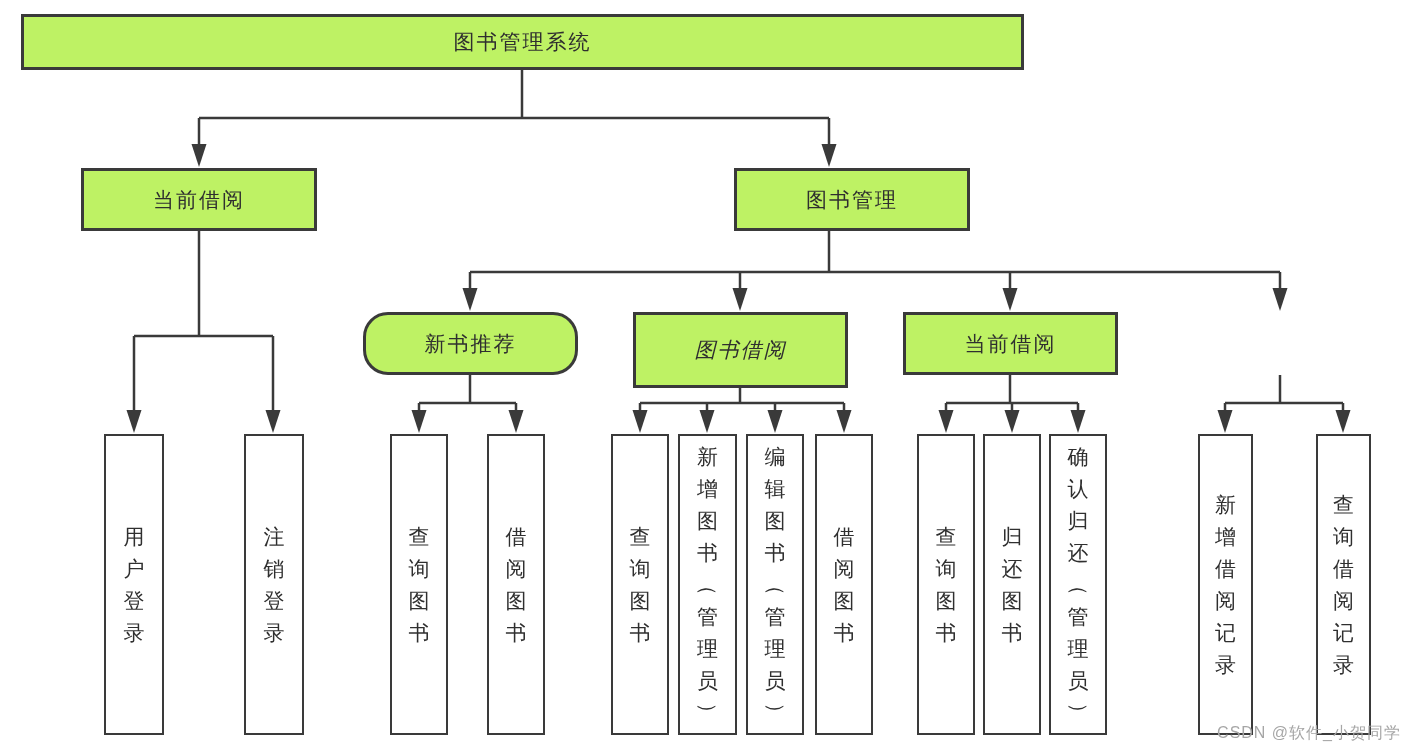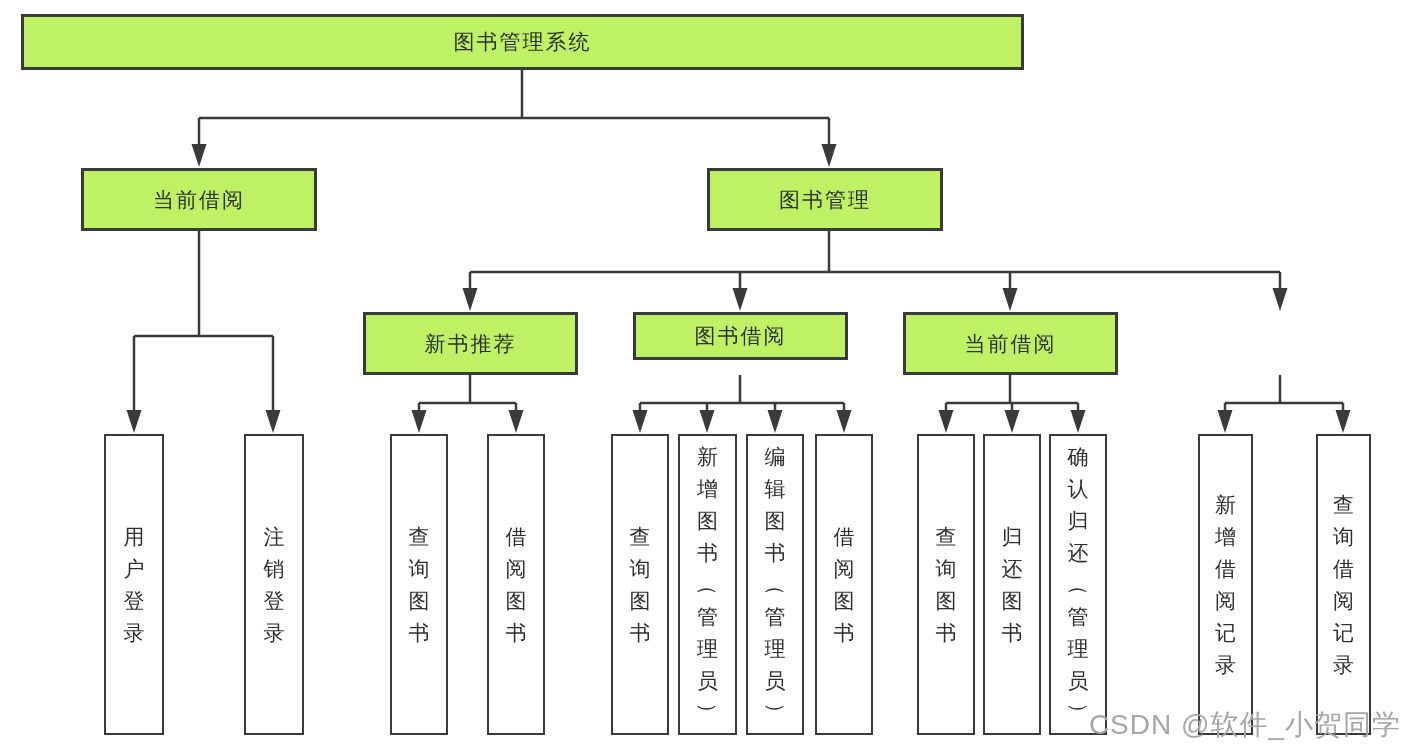--- a/index.html
+++ b/index.html
@@ -34,21 +34,21 @@
     display:flex;flex-direction:column;align-items:center;justify-content:center;
     z-index:2;
   }
   .v-char{
     display:block;height:32px;line-height:32px;
     font-size:21px;color:var(--text);text-align:center;
   }
   .v-char.paren{transform:rotate(90deg);}
   #watermark{
     position:absolute;right:4px;bottom:3px;
-    font-size:28px;color:var(--wm);letter-spacing:1px;
+    font-size:16px;color:var(--wm);letter-spacing:1px;
     z-index:3;white-space:nowrap;margin-left:46px;
   }
 </style>
 </head>
 <body>
 
 <div id="canvas">
 
   <svg id="connector-layer" width="1405" height="747">
       <line x1="522" y1="68" x2="522" y2="118" stroke="#3a3a3a" stroke-width="2.5"></line>
@@ -105,28 +105,28 @@
       <polygon points="1335.5,410 1350.5,410 1343,433" fill="#3a3a3a"></polygon>
     </svg>
 
   <div class="hbox" style="left:21px;top:14px;width:1003px;height:56px;">
     <span>图书管理系统</span>
   </div>
 
   <div class="hbox" style="left:81px;top:168px;width:236px;height:63px;">
     <span>当前借阅</span>
   </div>
-  <div class="hbox" style="left:707px;top:168px;width:236px;height:63px;">
+  <div class="hbox" style="left:734px;top:168px;width:236px;height:63px;">
     <span>图书管理</span>
   </div>
 
-  <div class="hbox" style="left:363px;top:312px;width:215px;height:63px;">
+  <div class="hbox" style="left:363px;top:312px;width:215px;height:63px;border-radius:25px;">
     <span>新书推荐</span>
   </div>
-  <div class="hbox" style="left:633px;top:312px;width:215px;height:48px;">
+  <div class="hbox" style="left:633px;top:312px;width:215px;height:76px;font-style:italic;">
     <span>图书借阅</span>
   </div>
   <div class="hbox" style="left:903px;top:312px;width:215px;height:63px;justify-content:center;">
     <span>当前借阅</span>
   </div>
 
   <div class="leaf" style="left:104px;top:434px;width:60px;height:301px;">
       <span class="v-char">用</span>
       <span class="v-char">户</span>
       <span class="v-char">登</span>

